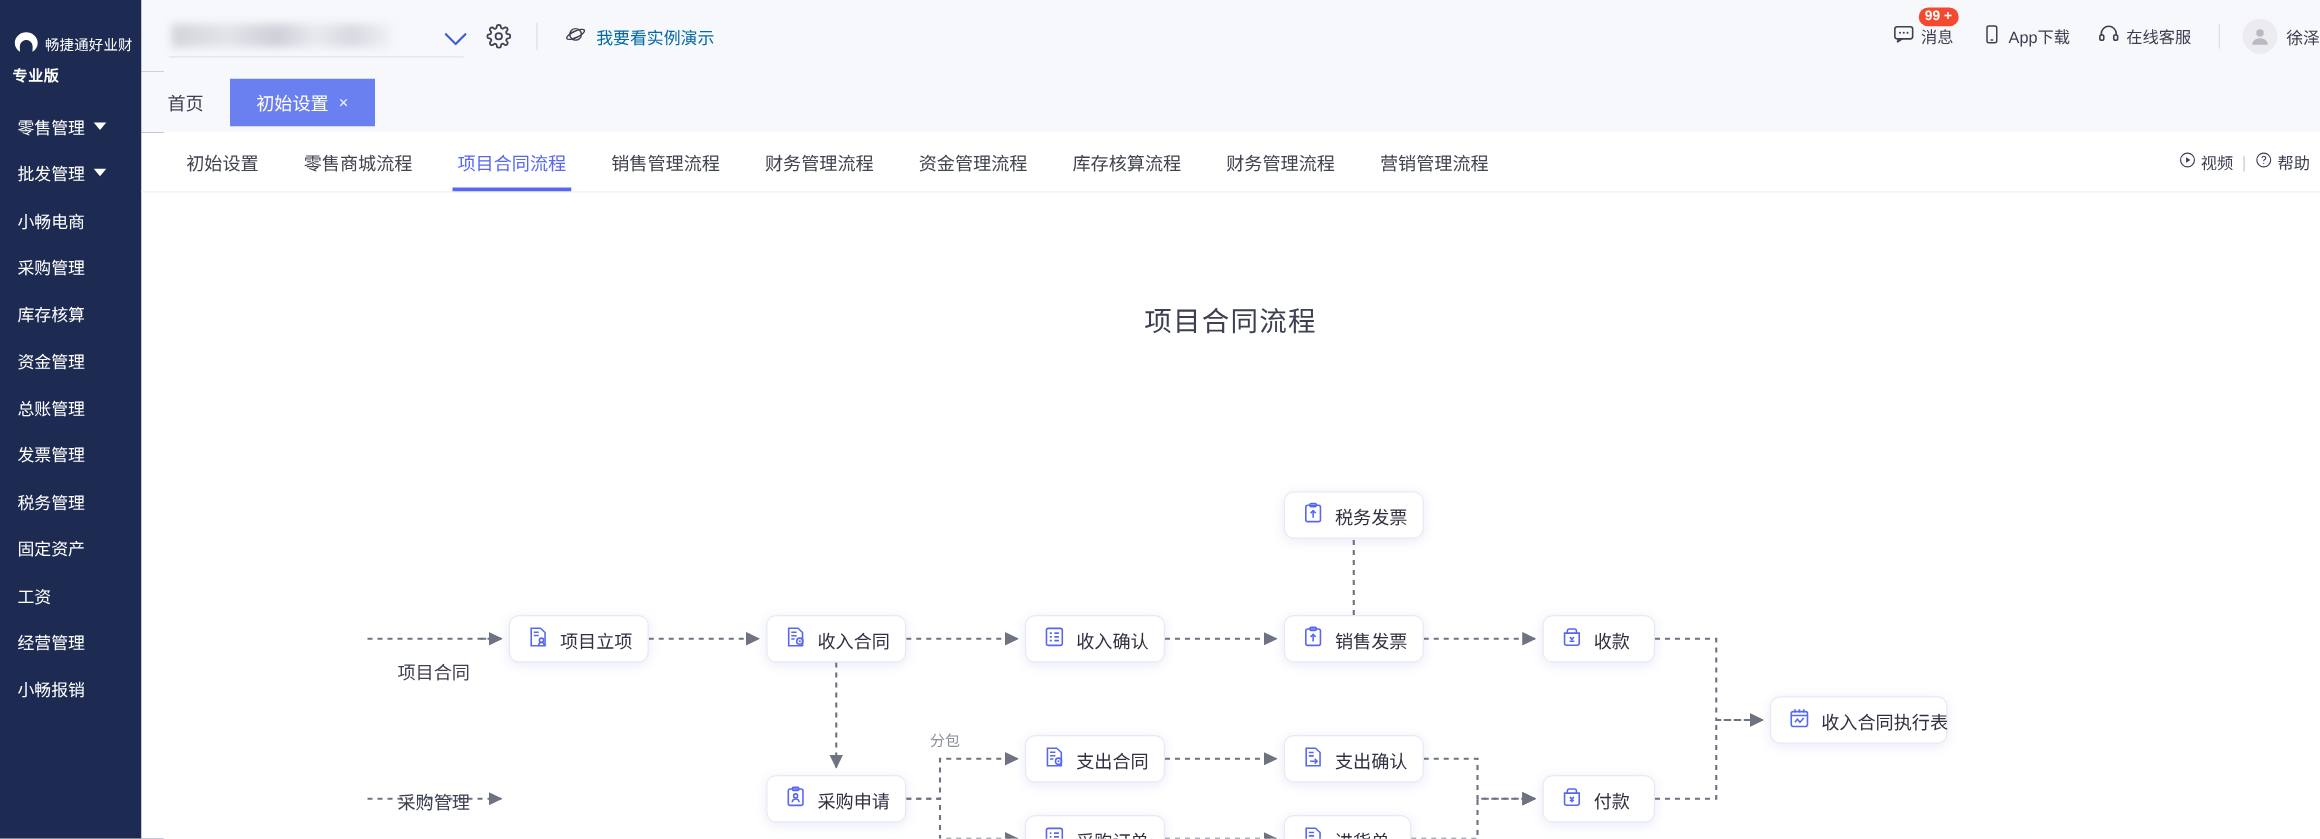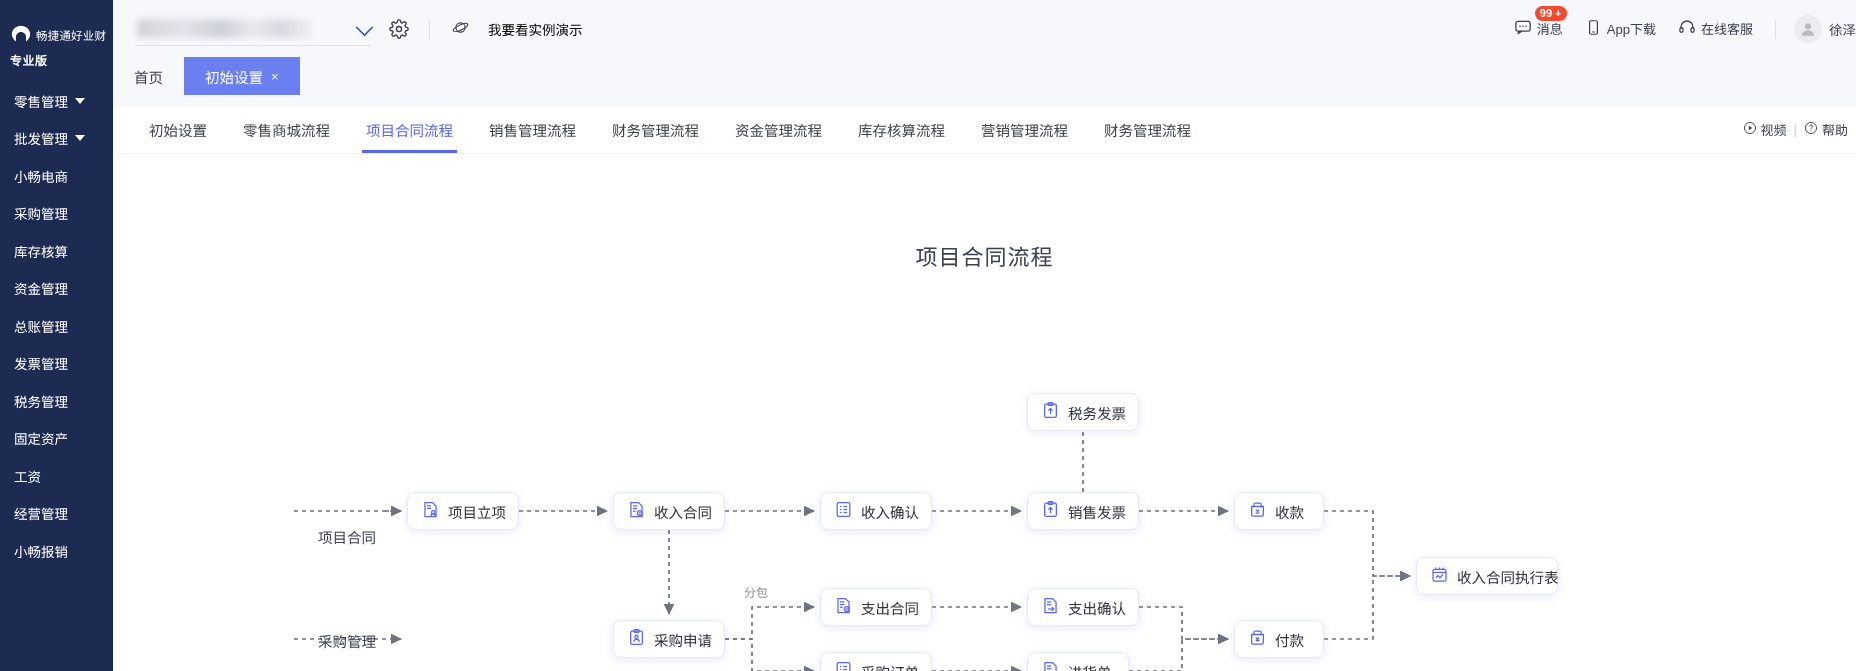--- a/index.html
+++ b/index.html
@@ -56,22 +56,22 @@
     filter: blur(3.2px); border-radius: 2px;
   }
   .org-caret {
     position: absolute; right: 0; top: 9px; width: 13px; height: 13px;
     border-right: 2px solid #3f5ad8; border-bottom: 2px solid #3f5ad8;
     transform: rotate(45deg); border-radius: 1px;
   }
   .gear-btn { margin-left: 18px; width: 20px; height: 20px; cursor: pointer; }
   .hdr-divider { margin-left: 20px; width: 1px; height: 22px; background: #dcdfe7; }
   .demo-link {
-    margin-left: 22px; display: flex; align-items: flex-start; gap: 19px;
-    font-size: 13.5px; color: #000000; cursor: pointer; white-space: nowrap;
+    margin-left: 22px; display: flex; align-items: flex-start; gap: 8px;
+    font-size: 13.5px; color: #0369a1; cursor: pointer; white-space: nowrap;
   }
   .header-right {
     margin-left: auto; display: flex; align-items: center; padding-right: 0;
   }
   .hr-item {
     display: flex; align-items: center; gap: 5px; margin-right: 22px;
     font-size: 13px; color: #3d4052; cursor: pointer; position: relative;
     white-space: nowrap;
   }
   .badge {
@@ -83,21 +83,21 @@
   .hr-sep { width: 1px; height: 20px; background: #dcdfe7; margin-right: 18px; }
   .avatar {
     width: 28px; height: 28px; border-radius: 50%; background: #ececf0;
     display: flex; align-items: center; justify-content: center; margin-right: 7px;
   }
   .user-name { font-size: 13.5px; color: #3d4052; white-space: nowrap; }
 
   
   .tabstrip {
     position: absolute; left: 113px; top: 57px; right: 0; height: 49px;
-    background: #f7f8fc; display: flex; align-items: flex-start;
+    background: #f7f8fc; display: flex; align-items: center;
   }
   .ptab {
     height: 38px; display: flex; align-items: center; gap: 8px;
     padding: 0 21px; font-size: 14.5px; color: #3d4052; cursor: pointer;
     white-space: nowrap;
   }
   .ptab.active { background: #6a7ff0; color: #ffffff; }
   .ptab-close { font-size: 13px; opacity: .95; }
 
   
@@ -316,24 +316,24 @@
       <div class="stab">
         <span>财务管理流程</span>
         </div>
       <div class="stab">
         <span>资金管理流程</span>
         </div>
       <div class="stab">
         <span>库存核算流程</span>
         </div>
       <div class="stab">
+        <span>财务管理流程</span>
+        </div>
+      <div class="stab">
         <span>营销管理流程</span>
-        </div>
-      <div class="stab">
-        <span>财务管理流程</span>
         </div>
 
       <div class="subtabs-right">
         <span class="mini-link">
           <span>
             <svg viewBox="0 0 24 24" width="14" height="14" fill="none" stroke="#3d4052" stroke-width="1.6">
               <circle cx="12" cy="12" r="9.5"></circle>
               <path d="M10 8.2 L16 12 L10 15.8 Z" fill="#3d4052" stroke="none"></path>
             </svg>
           </span>

